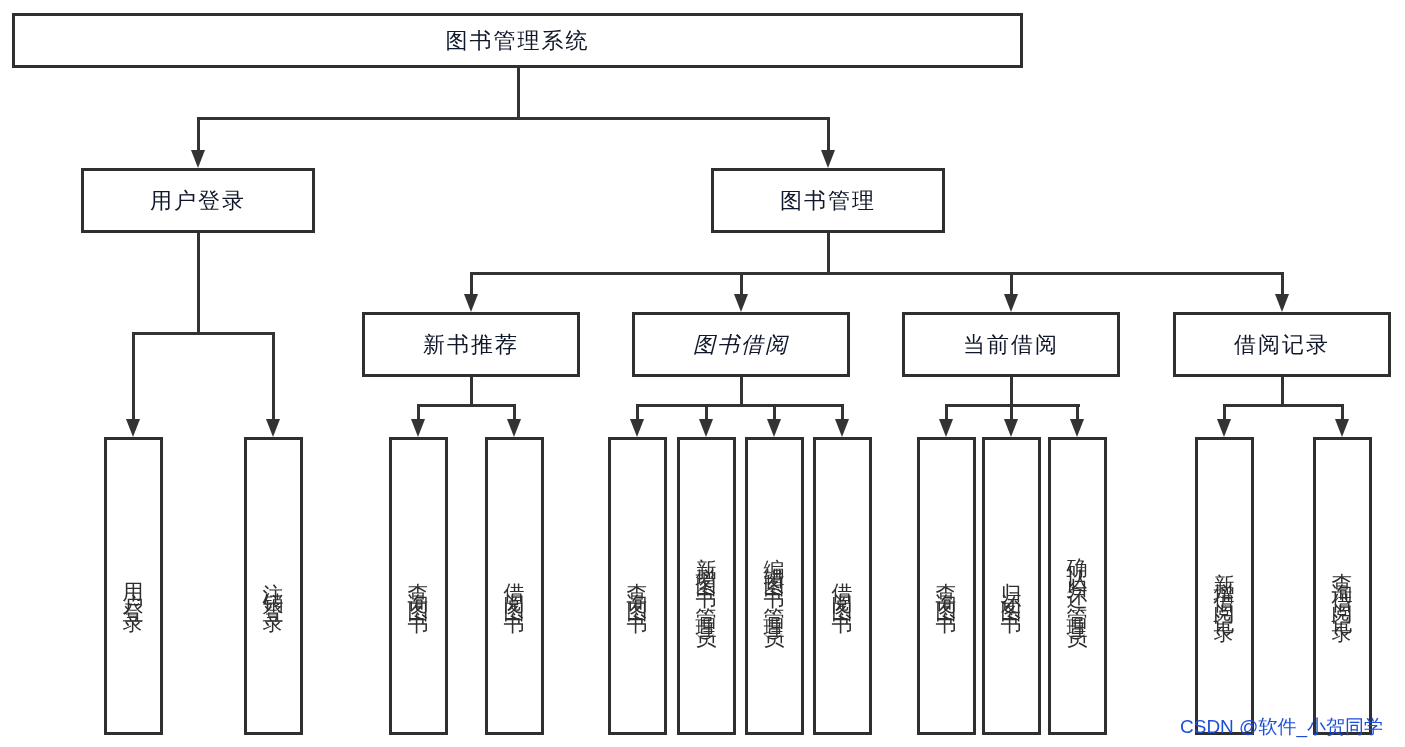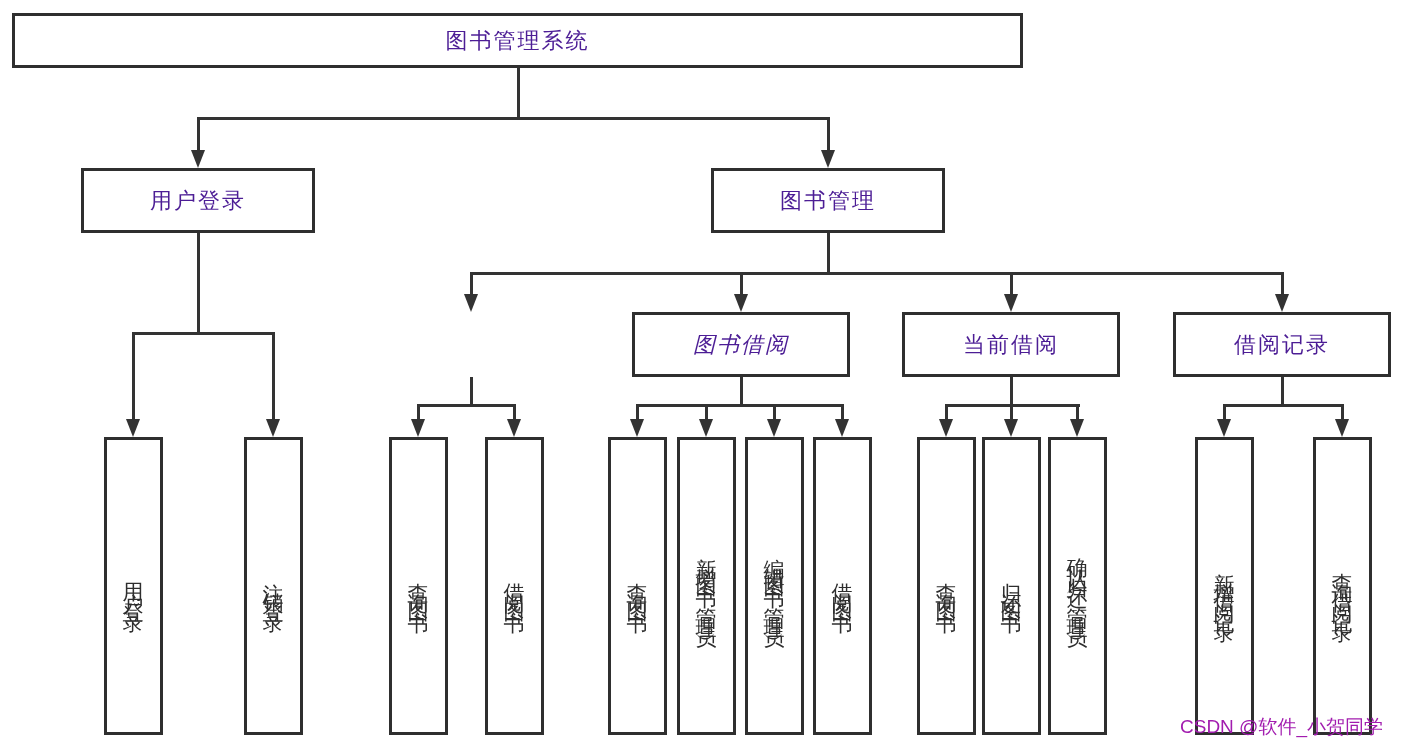--- a/index.html
+++ b/index.html
@@ -22,21 +22,21 @@
     border: 3px solid #2f2f2f;
     display: flex;
     align-items: center;
     justify-content: center;
     color: #2e2e2e;
   }
   .hbox .label {
     font-size: 22px;
     letter-spacing: 2px;
     white-space: nowrap;
-    color: #4c1d95;
+    color: #0f172a;
   }
   .vbox .label {
     writing-mode: vertical-rl;
     text-orientation: mixed;
     font-size: 21px;
     letter-spacing: 10px;
     line-height: 1;
     color: #2e2e2e;
   }
   .vline {
@@ -55,21 +55,21 @@
     height: 0;
     border-left: 7px solid transparent;
     border-right: 7px solid transparent;
     border-top: 18px solid #333333;
   }
   .watermark {
     position: absolute;
     left: 1180px;
     top: 714px;
     font-size: 19px;
-    color: #a21caf;
+    color: #1d4ed8;
     white-space: nowrap;
     z-index: 5;
     text-align: center;
   }
 </style>
 </head>
 <body>
 
 <div id="canvas">
 
@@ -77,20 +77,23 @@
     <span class="label">图书管理系统</span>
   </div>
 
   <div class="node hbox" style="left:81px; top:168px; width:234px; height:65px;">
     <span class="label">用户登录</span>
   </div>
   <div class="node hbox" style="left:711px; top:168px; width:234px; height:65px;">
     <span class="label">图书管理</span>
   </div>
 
+  <div class="node hbox" style="left:362px; top:312px; width:218px; height:65px;">
+    <span class="label">新书推荐</span>
+  </div>
   <div class="node hbox" style="left:632px; top:312px; width:218px; height:65px;font-style:italic;">
     <span class="label">图书借阅</span>
   </div>
   <div class="node hbox" style="left:1173px; top:312px; width:218px; height:65px;">
     <span class="label">借阅记录</span>
   </div>
   <div class="node hbox" style="left:902px; top:312px; width:218px; height:65px;">
     <span class="label">当前借阅</span>
   </div>
 

